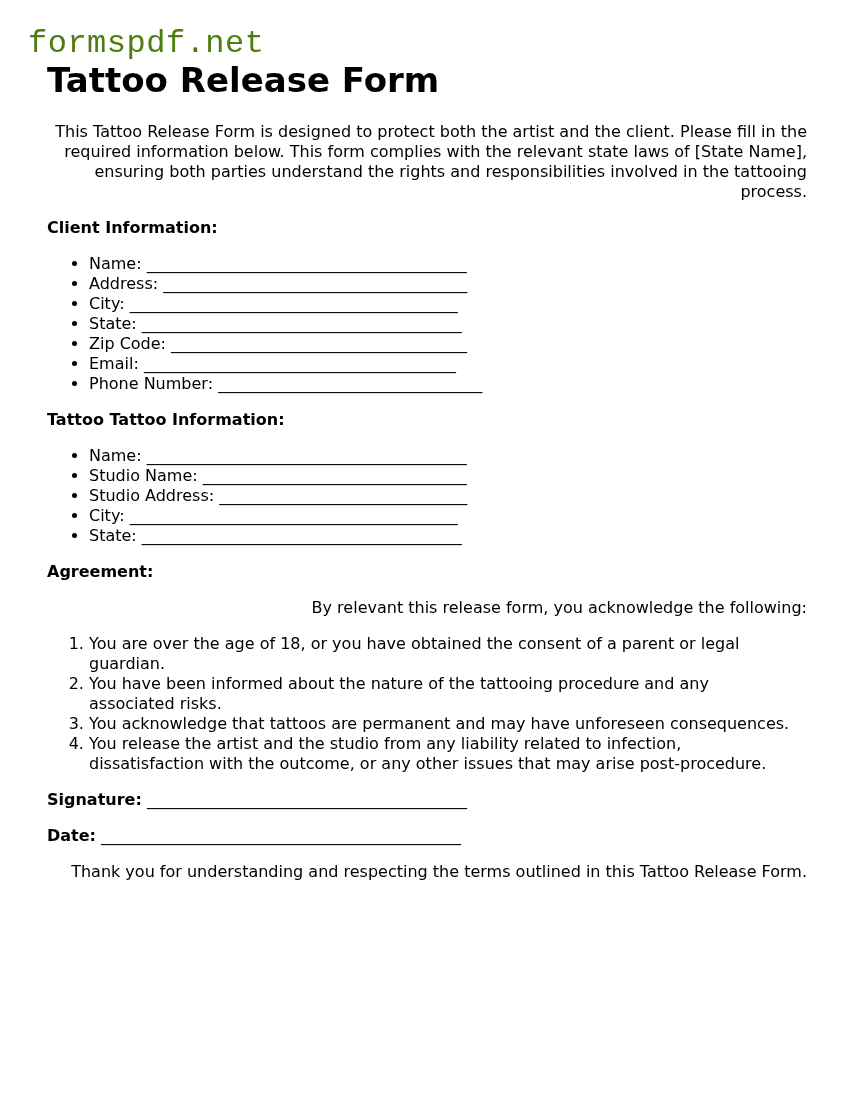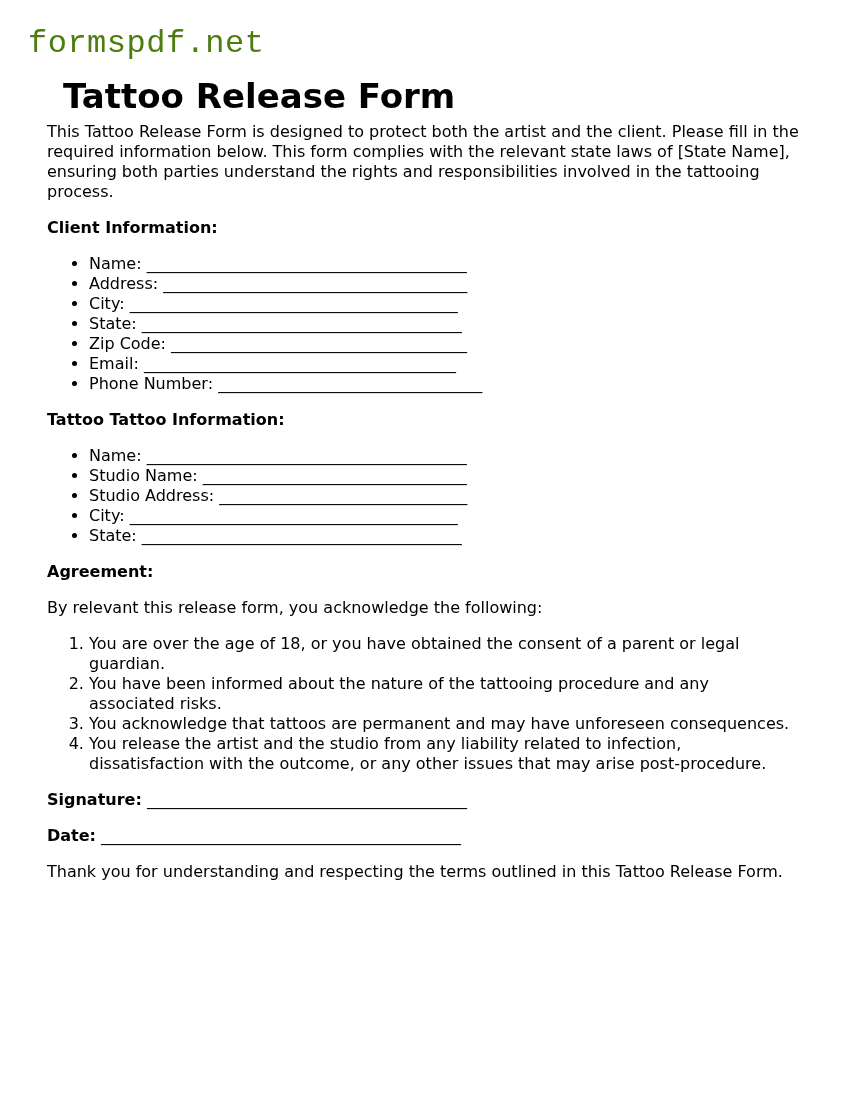--- a/index.html
+++ b/index.html
@@ -8,29 +8,29 @@
       color: #000000;
       font-family: "DejaVu Sans", sans-serif;
     }
     .watermark {
       position: absolute; left: 28px; top: 26px;
       font-family: "Liberation Mono", monospace;
       font-size: 32px; line-height: 36px;
       color: #4d7c0f; letter-spacing: 0.5px;
     }
     .title {
-      position: absolute; left: 47px; top: 58px; margin: 16px;
+      position: absolute; left: 47px; top: 58px; margin: 0;
       font-family: "DejaVu Sans", sans-serif;
       font-weight: bold; font-size: 34px; line-height: 44px;
     }
     .content {
       position: absolute; left: 47px; top: 122px; width: 760px;
       font-size: 16px; line-height: 20px;
     }
-    .para { margin: 0 0 16px 0; }
+    .para { margin: 0 0 16px 0; text-align: right; }
     .heading { margin: 0 0 16px 0; font-weight: bold; }
     ul.fields { margin: 0 0 16px 0; padding-left: 42px; list-style: disc; }
     ul.fields li { line-height: 20px; }
     ol.terms { margin: 0 16px 16px 0; padding-left: 42px; }
     ol.terms li { line-height: 20px; }
     .blank { white-space: pre; }
     .sigline { margin: 0 0 16px 0; }
     .sigline .lbl { font-weight: bold; }
   </style>
 </head>

